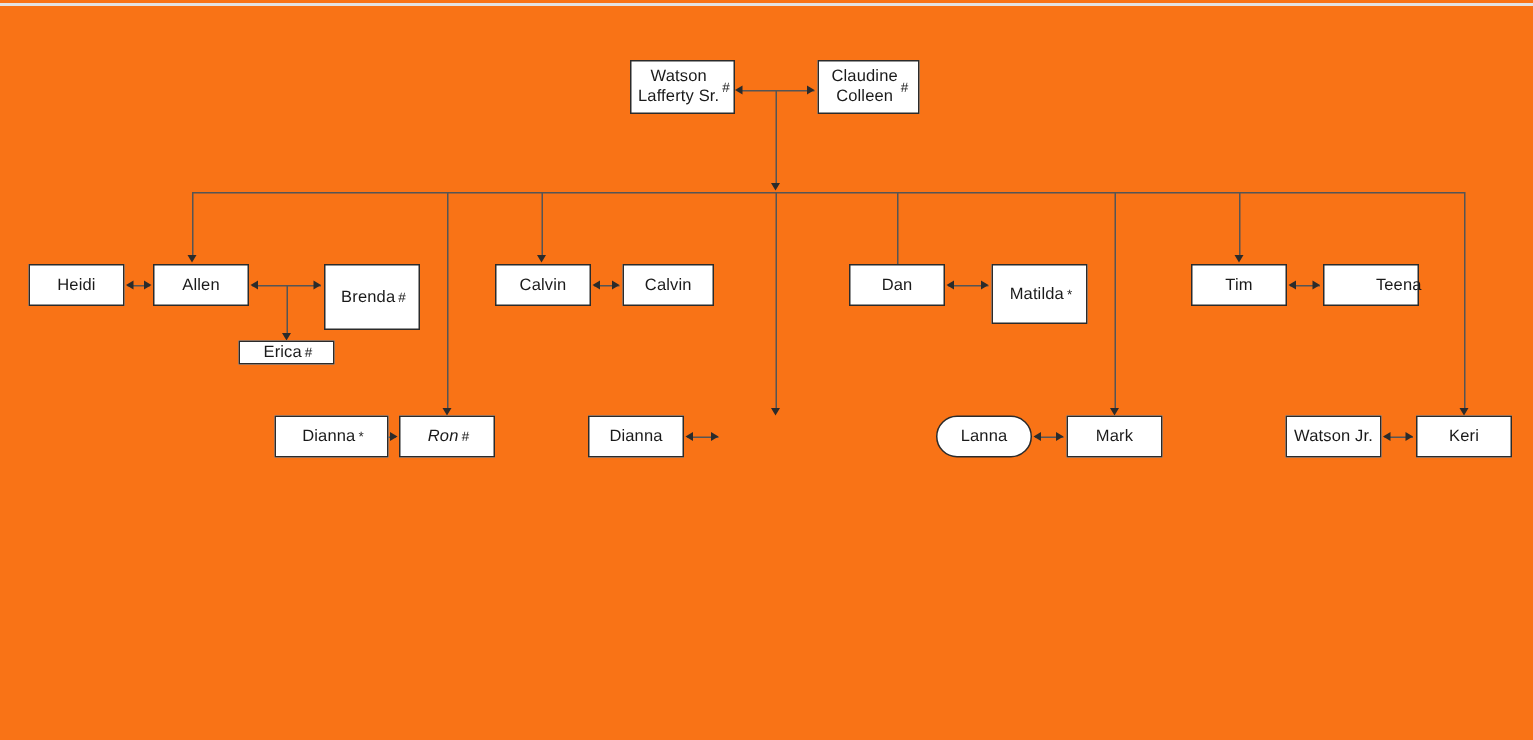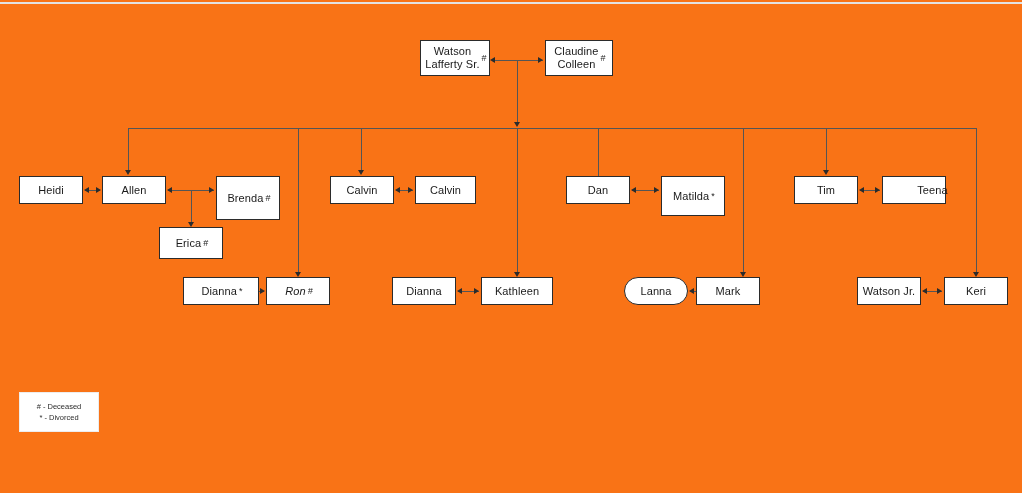--- a/index.html
+++ b/index.html
@@ -154,21 +154,21 @@
       <span class="mark"></span>
   </div>
   <div class="node" style="left:102px; top:176px; width:64px; height:28px;">
     <span class="label">Allen</span>
       <span class="mark"></span>
   </div>
   <div class="node" style="left:216px; top:176px; width:64px; height:44px;">
     <span class="label">Brenda</span>
       <span class="mark">#</span>
   </div>
-  <div class="node" style="left:159px; top:227px; width:64px; height:32px;justify-content:center;">
+  <div class="node" style="left:159px; top:227px; width:64px; height:16px;justify-content:center;">
     <span class="label">Erica</span>
       <span class="mark">#</span>
   </div>
 
   <div class="edge h" style="left:85px; top:190px; width:15px;"></div>
   <div class="arrow left" style="left:84px; top:187px;"></div>
   <div class="arrow right" style="left:96px; top:187px;"></div>
 
   <div class="edge h" style="left:168px; top:190px; width:46px;"></div>
   <div class="arrow left" style="left:167px; top:187px;"></div>
@@ -222,50 +222,42 @@
       <span class="mark">#</span>
   </div>
   <div class="edge h" style="left:249px; top:291px; width:15px;"></div>
   <div class="arrow left" style="left:248px; top:288px;"></div>
   <div class="arrow right" style="left:260px; top:288px;"></div>
 
   <div class="node" style="left:392px; top:277px; width:64px; height:28px;">
     <span class="label">Dianna</span>
       <span class="mark"></span>
   </div>
-  <div class="node" style="left:481px; top:277px; width:72px; height:28px;">
-    <span class="label">Kathleen</span>
-      <span class="mark"></span>
-  </div>
   <div class="edge h" style="left:458px; top:291px; width:21px;"></div>
   <div class="arrow left" style="left:457px; top:288px;"></div>
   <div class="arrow right" style="left:474px; top:288px;"></div>
 
   <div class="node" style="left:624px; top:277px; width:64px; height:28px;border-radius:14px;">
     <span class="label">Lanna</span>
       <span class="mark"></span>
   </div>
-  <div class="node" style="left:696px; top:277px; width:64px; height:28px;">
+  <div class="node" style="left:711px; top:277px; width:64px; height:28px;">
     <span class="label">Mark</span>
       <span class="mark"></span>
   </div>
   <div class="edge h" style="left:690px; top:291px; width:19px;"></div>
   <div class="arrow left" style="left:689px; top:288px;"></div>
   <div class="arrow right" style="left:704px; top:288px;"></div>
 
   <div class="node" style="left:857px; top:277px; width:64px; height:28px;">
     <span class="label">Watson Jr.</span>
       <span class="mark"></span>
   </div>
   <div class="node" style="left:944px; top:277px; width:64px; height:28px;text-align:center;">
     <span class="label">Keri</span>
       <span class="mark"></span>
   </div>
   <div class="edge h" style="left:923px; top:291px; width:19px;"></div>
   <div class="arrow left" style="left:922px; top:288px;"></div>
   <div class="arrow right" style="left:937px; top:288px;"></div>
 
-  <div id="legend">
-    <div># - Deceased</div>
-    <div>* - Divorced</div>
-  </div>
 
 </div>
 
 </body></html>

